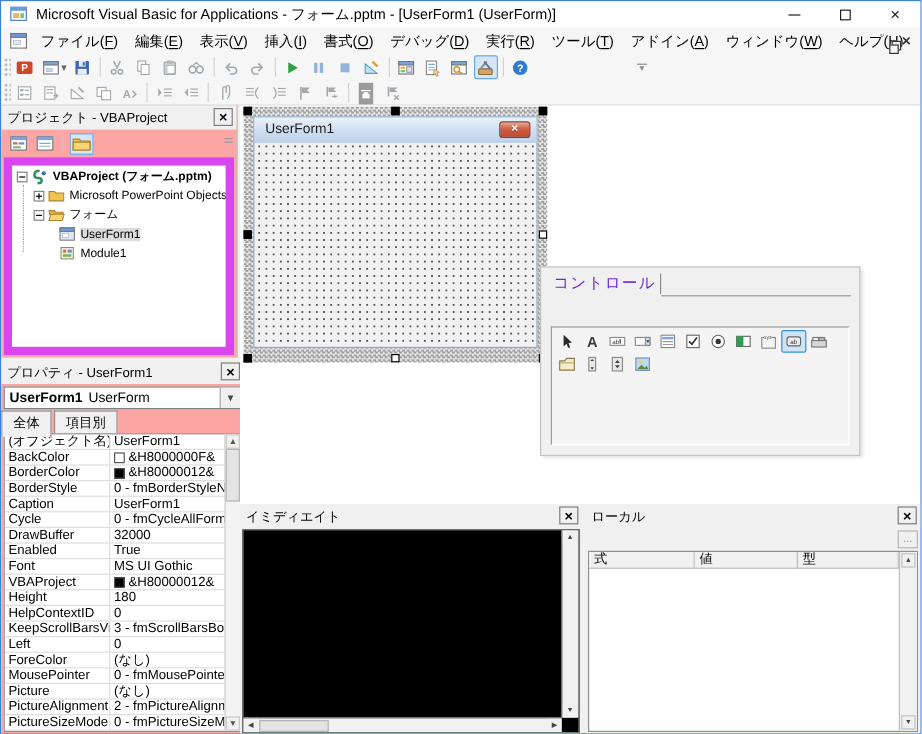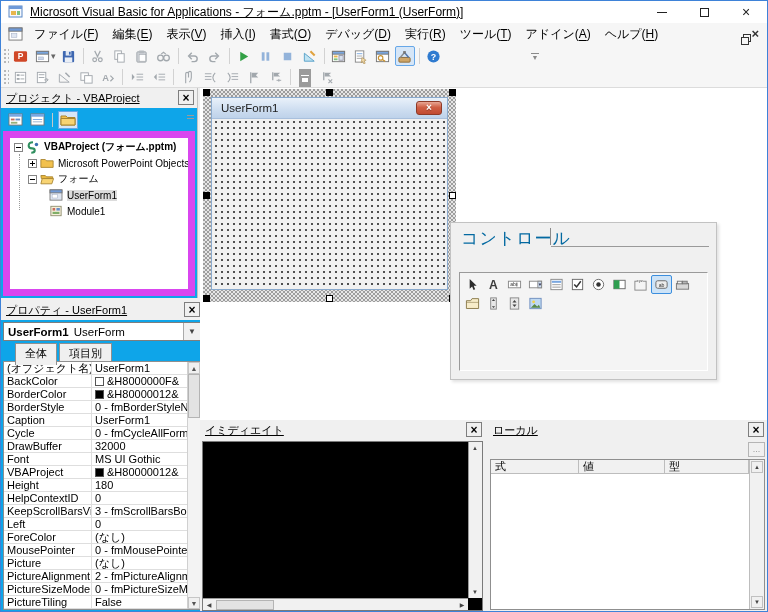--- a/index.html
+++ b/index.html
@@ -40,21 +40,21 @@
   .tdrop{font-size:9px;color:#666;margin:0 2px 0 -2px;}
   .tsep{width:1px;height:16px;background:#d2d2d2;margin:0 3px;}
   .tb-overflow{position:absolute;top:2px;width:12px;height:18px;display:flex;flex-direction:column;align-items:center;justify-content:center;color:#777;}
   .tb-overflow span{display:block;width:8px;height:1px;background:#8a8a8a;margin-bottom:2px;}
   .tb-overflow i{font-style:normal;font-size:7px;line-height:4px;color:#8a8a8a;}
   #tb1-overflow{left:528px;}
   #tb2-overflow{left:298px;background:#9b9b9b;}
   #tb2-overflow span,#tb2-overflow i{background:#fff;color:#fff;}
 
   
-  .panel{position:absolute;background:#0ea5e9;border-right:1px solid #c3c3c3;}
+  .panel{position:absolute;background:#fca5a5;border-right:1px solid #c3c3c3;}
   .panel-title{height:20px;display:flex;align-items:center;padding:0 5px;font-size:11px;position:relative;background:#f0f0f0;}
   .panel-close{position:absolute;right:3px;top:2px;width:16px;height:15px;border:1px solid #7e7e7e;background:#f0f0f0;
                display:flex;align-items:center;justify-content:center;font-size:12px;font-weight:bold;line-height:1;}
 
   
   #project-panel{left:0;top:87px;width:197px;height:210px;}
   #proj-toolbar{position:absolute;left:2px;top:21px;right:2px;height:21px;display:flex;align-items:center;gap:2px;padding-left:2px;}
   .pbtn{width:20px;height:18px;display:flex;align-items:center;justify-content:center;border:1px solid transparent;}
   .pbtn.act{border-color:#66a7e8;background:#d6e6f7;}
   .psep{width:1px;height:14px;background:#c8c8c8;margin:0 3px;}
@@ -70,21 +70,21 @@
   .ticon{margin-left:3px;display:flex;flex:none;}
   .sel-lbl{background:#dcdcdc;}
   .treeline{position:absolute;border-left:1px dotted #9a9a9a;width:0;}
 
   
   #properties-panel{left:0;top:299px;width:203px;height:312px;}
   #obj-selector{position:absolute;left:2px;top:22px;right:2px;height:19px;background:#fff;border:1px solid #7e7e7e;
                 display:flex;align-items:center;padding-left:4px;font-size:11.5px;}
   #obj-drop{position:absolute;right:0;top:0;width:17px;height:17px;border-left:1px solid #aaa;background:#f0f0f0;
             display:flex;align-items:center;justify-content:center;font-size:8px;color:#444;}
-  #prop-tabs{position:absolute;left:14px;top:43px;height:19px;display:flex;align-items:flex-start;}
+  #prop-tabs{position:absolute;left:0;top:43px;height:19px;display:flex;align-items:center;}
   .ptab{border:1px solid #8f8f8f;border-bottom:none;padding:2px 9px 3px;font-size:11px;background:#f0f0f0;margin-right:2px;}
   .ptab.active{padding-bottom:4px;position:relative;z-index:2;}
   #prop-grid{position:absolute;left:2px;right:2px;top:61px;bottom:2px;background:#fff;border:1px solid #8f8f8f;overflow:hidden;}
   .prow{height:13px;display:flex;border-bottom:1px solid #dedede;font-size:11px;line-height:12px;}
   .pname{width:88px;flex:none;border-right:1px solid #dedede;padding-left:3px;overflow:hidden;white-space:nowrap;}
   .pval{flex:1;padding-left:3px;overflow:hidden;white-space:nowrap;display:flex;align-items:center;}
   .swatch{width:9px;height:9px;border:1px solid #555;margin-right:3px;flex:none;display:inline-block;}
   #prop-scroll{position:absolute;right:0;top:0;bottom:0;width:13px;background:#f3f3f3;border-left:1px solid #d0d0d0;}
   .sb-btn{height:12px;display:flex;align-items:center;justify-content:center;font-size:7px;color:#555;background:#f0f0f0;border:1px solid #c6c6c6;}
   #prop-thumb{position:absolute;left:0;right:0;top:12px;height:44px;background:#e3e3e3;border:1px solid #b4b4b4;}
@@ -106,21 +106,21 @@
   #uform-client{position:absolute;left:2px;right:2px;top:21px;bottom:2px;background-color:#f1f1f1;
                 background-image:radial-gradient(#4f4f4f .8px,transparent 1.1px);background-size:6px 6px;background-position:5px 6px;}
 
   
   #toolbox{position:absolute;left:449px;top:221px;width:267px;height:158px;background:#f0f0f0;border:1px solid #c2c2c2;
            box-shadow:2px 2px 3px rgba(0,0,0,.12);z-index:5;}
   #tbx-title{height:21px;display:flex;align-items:center;padding-left:8px;font-size:11px;color:#6f6f6f;position:relative;}
   #tbx-close{position:absolute;right:4px;top:4px;width:15px;height:13px;display:flex;align-items:center;justify-content:center;
              color:#bdbdbd;font-size:11px;background:#f5f5f5;}
   #tbx-tabrow{position:relative;height:23px;margin:2px 7px 0;}
-  #tbx-tab{position:absolute;left:3px;top:2px;font-size:17px;color:#0369a1;letter-spacing:1px;}
+  #tbx-tab{position:absolute;left:3px;top:2px;font-size:13px;color:#6d28d9;letter-spacing:1px;}
   #tbx-tab-vline{position:absolute;left:92px;top:3px;width:1px;height:17px;background:#8a8a8a;}
   #tbx-tab-hline{position:absolute;left:93px;right:0;bottom:1px;height:1px;background:#9a9a9a;}
   #tbx-tools{position:absolute;left:8px;right:8px;top:49px;bottom:8px;background:#f4f4f4;
              border-top:1px solid #9a9a9a;border-left:1px solid #9a9a9a;border-right:1px solid #fff;border-bottom:1px solid #fff;
              display:flex;flex-wrap:wrap;align-content:flex-start;padding:2px 2px;}
   .tool{width:21px;height:19px;display:flex;align-items:center;justify-content:center;border:1px solid transparent;border-radius:2px;}
   .tool.selected{border-color:#3b8ede;background:#cde3f7;}
 
   
   #immediate{position:absolute;left:199px;top:419px;width:285px;height:192px;background:#f0f0f0;}
@@ -135,21 +135,21 @@
   #loc-status{position:absolute;left:2px;top:22px;right:21px;height:15px;background:#fff;border:1px solid #8f8f8f;
               font-size:11px;color:#555;display:flex;align-items:center;padding-left:3px;}
   #loc-more{position:absolute;right:2px;top:22px;width:17px;height:15px;background:#f0f0f0;border:1px solid #b5b5b5;
             color:#999;font-size:9px;display:flex;align-items:center;justify-content:center;line-height:1;}
   #loc-grid{position:absolute;left:2px;right:2px;top:39px;bottom:2px;background:#fff;border:1px solid #8f8f8f;}
   #loc-header{display:flex;height:14px;}
   .lhead{background:#f1f1f1;border-right:1px solid #bdbdbd;border-bottom:1px solid #bdbdbd;font-size:11px;line-height:13px;padding-left:4px;}
   .lhead:nth-child(1){width:88px;} .lhead:nth-child(2){width:86px;} .lhead:nth-child(3){width:84px;}
   #loc-vscroll{position:absolute;right:0;top:0;bottom:0;width:15px;background:#f1f1f1;border-left:1px solid #bdbdbd;}
 
-  .ttl-txt{white-space:nowrap;text-decoration:underline;}
+  .ttl-txt{white-space:nowrap;}
 </style>
 </head>
 <body>
 
 <div id="app">
 
   <div id="titlebar">
     <span id="app-icon">
       <svg width="16" height="16" viewBox="0 0 16 16">
           <rect x="1" y="2" width="13" height="11" fill="#f6f9fd" stroke="#5a87c6"></rect>
@@ -183,20 +183,21 @@
     <nav id="menu-items" style="display: flex;">
         <span class="menu-item">ファイル(<u>F</u>)</span>
         <span class="menu-item">編集(<u>E</u>)</span>
         <span class="menu-item">表示(<u>V</u>)</span>
         <span class="menu-item">挿入(<u>I</u>)</span>
         <span class="menu-item">書式(<u>O</u>)</span>
         <span class="menu-item">デバッグ(<u>D</u>)</span>
         <span class="menu-item">実行(<u>R</u>)</span>
         <span class="menu-item">ツール(<u>T</u>)</span>
         <span class="menu-item">アドイン(<u>A</u>)</span>
+        <span class="menu-item">ウィンドウ(<u>W</u>)</span>
         <span class="menu-item">ヘルプ(<u>H</u>)</span>
       </nav>
     <div id="mdi-controls">
       <span><span class="mglyph-min"></span></span>
       <span><span class="mglyph-restore"></span></span>
       <span><span class="mglyph-close">×</span></span>
     </div>
   </div>
 
   <div id="toolbar1" class="toolbar">
@@ -589,20 +590,26 @@
           <div class="prow">
             <div class="pname">Cycle</div>
             <div class="pval">
               <span>0 - fmCycleAllForm</span>
             </div>
           </div>
           <div class="prow">
             <div class="pname">DrawBuffer</div>
             <div class="pval">
               <span>32000</span>
+            </div>
+          </div>
+          <div class="prow">
+            <div class="pname">Enabled</div>
+            <div class="pval">
+              <span>True</span>
             </div>
           </div>
           <div class="prow">
             <div class="pname">Font</div>
             <div class="pval">
               <span>MS UI Gothic</span>
             </div>
           </div>
           <div class="prow">
             <div class="pname">VBAProject</div>

